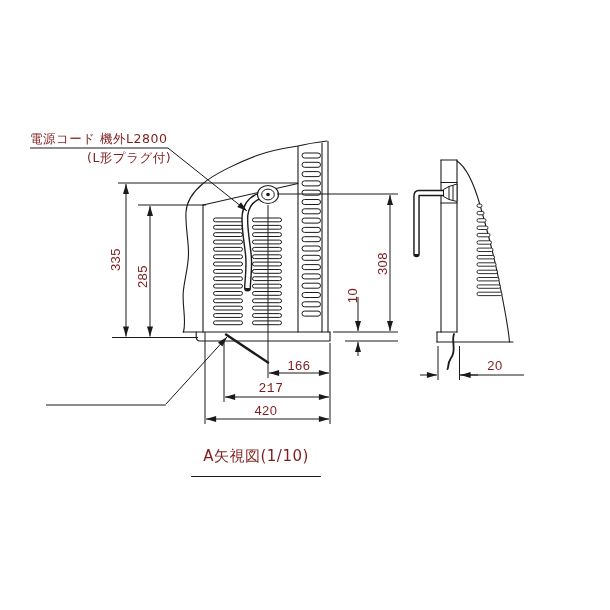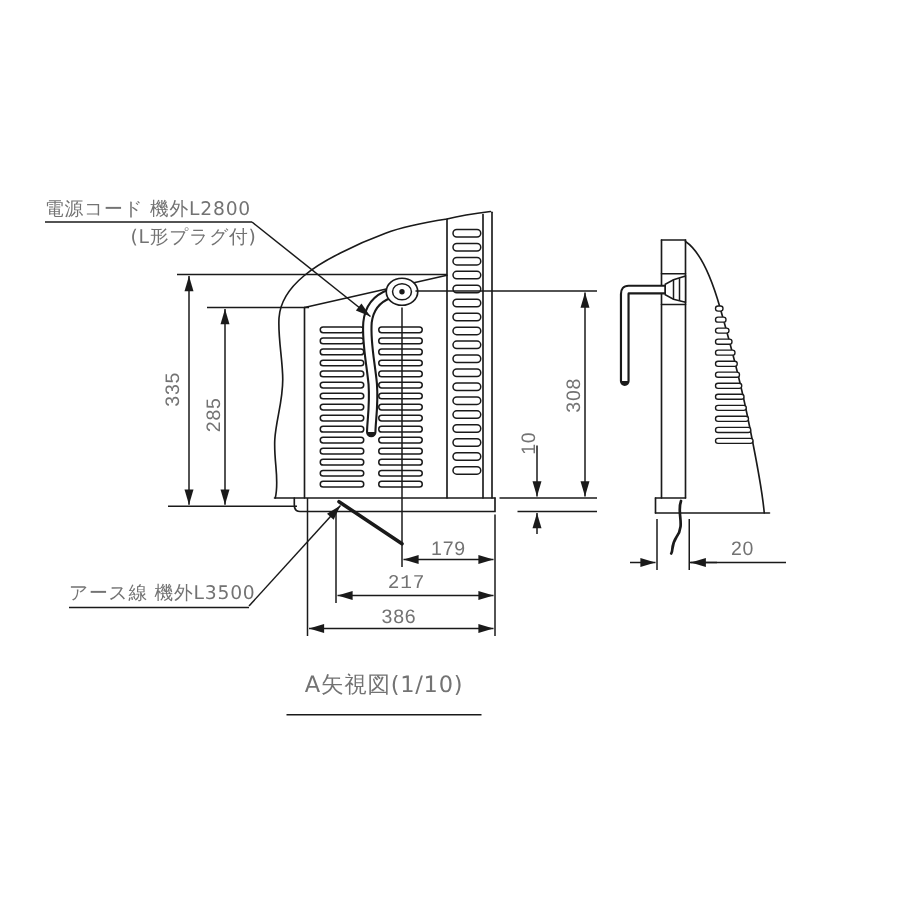--- a/index.html
+++ b/index.html
@@ -1,19 +1,19 @@
 <!DOCTYPE html>
 <html><head>
 <meta charset="utf-8">
 <style>
   html,body{margin:0;padding:0;background:#fff;}
   .canvas{
     position:relative;width:610px;height:495px;background:#ffffff;
     font-family:"DejaVu Sans","Liberation Sans",sans-serif;
-    color:#737373;overflow:hidden;
+    color:#7f1d1d;overflow:hidden;
   }
   .canvas svg{position:absolute;left:0;top:0;}
   .txt{position:absolute;white-space:nowrap;line-height:17px;}
   .jp{font-size:12.5px;letter-spacing:0.5px;}
   .dim{font-size:13px;font-family:"Liberation Sans",sans-serif;letter-spacing:0.5px;}
   .dim-h{position:absolute;width:44px;text-align:center;}
   .dim-v{position:absolute;width:44px;text-align:center;transform:rotate(-90deg);}
   .caption{position:absolute;font-size:15px;letter-spacing:0.5px;text-align:center;
            border-bottom:1.2px solid #1a1a1a;padding-bottom:10px;}
 </style>
@@ -183,27 +183,26 @@
     <line x1="438" y1="346" x2="438" y2="380"></line>
     <line x1="459.5" y1="346" x2="459.5" y2="380"></line>
     <line x1="420" y1="375" x2="437" y2="375" marker-end="url(#arw)"></line>
     <line x1="478" y1="375" x2="460.5" y2="375" marker-end="url(#arw)"></line>
     <line x1="460" y1="375" x2="524" y2="375"></line>
   </g>
 </svg>
 
 <div class="txt jp" style="left:30px;top:130px;">電源コード 機外L2800</div>
 <div class="txt jp" style="left:87px;top:149px;">(L形プラグ付)</div>
-<div class="txt jp" style="left:46px;top:386px;">アース線 機外L3500</div>
 
 <div class="dim dim-v" style="left:93px;top:252px;">335</div>
 <div class="dim dim-v" style="left:120px;top:269px;">285</div>
 <div class="dim dim-v" style="left:360px;top:256px;">308</div>
 <div class="dim dim-v" style="left:330px;top:288px;">10</div>
 
-<div class="dim dim-h" style="left:277px;top:358px;">179</div>
+<div class="dim dim-h" style="left:277px;top:358px;">166</div>
 <div class="dim dim-h" style="left:249px;top:381px;font-family:Liberation Mono, monospace;">217</div>
-<div class="dim dim-h" style="left:244px;top:403px;">386</div>
+<div class="dim dim-h" style="left:244px;top:403px;">420</div>
 <div class="dim dim-h" style="left:473px;top:358px;">20</div>
 
 <div class="caption" style="left:191px;top:447px;width:130px;">A矢視図(1/10)</div>
 
 </div>
 
 </body></html>

